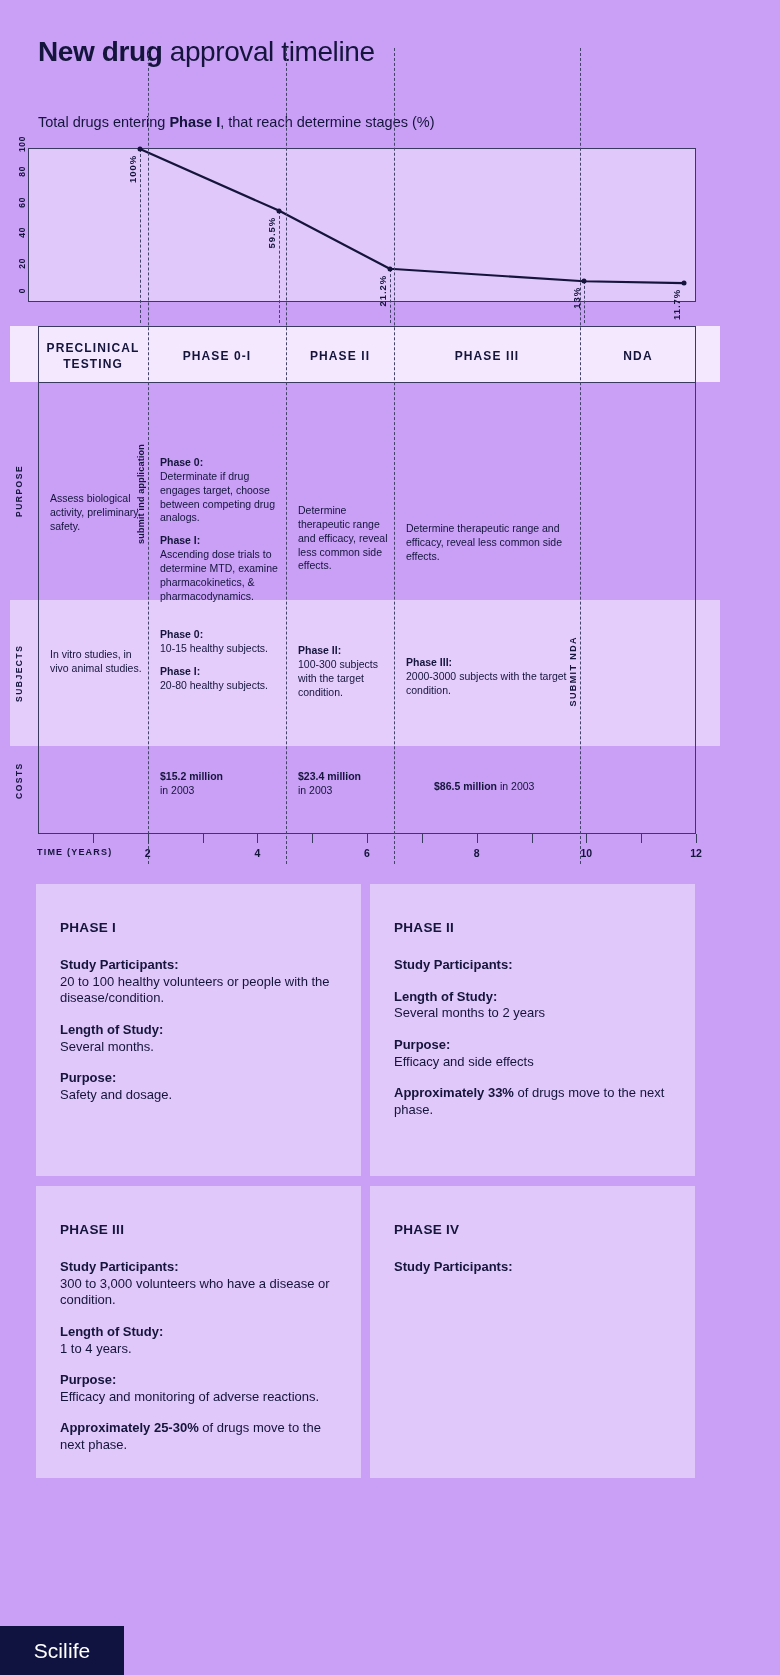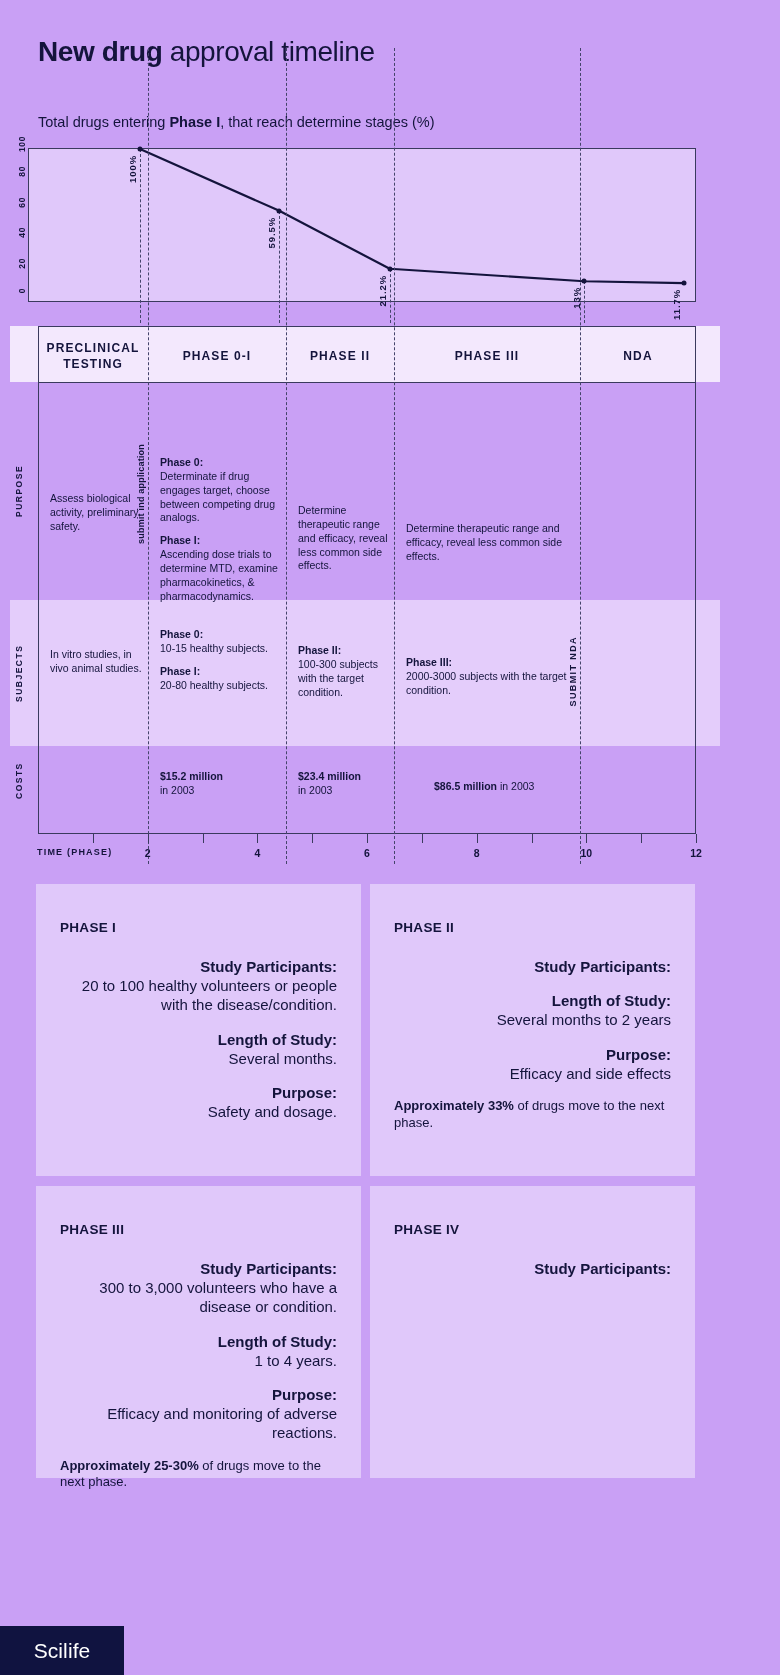--- a/index.html
+++ b/index.html
@@ -229,21 +229,21 @@
   .card.c1 { left: 334px; top: 0px;   height: 292px; }
   .card.c2 { left: 0px;   top: 302px; height: 292px; }
   .card.c3 { left: 334px; top: 302px; height: 292px; }
 
   .card h3 {
     margin: 0 0 22px 0;
     font-size: 13.5px;
     font-weight: 700;
     letter-spacing: 0.3px;
   }
-  .card .blk { margin-bottom: 15px; font-size: 15px; line-height: 1.28; text-align: right; }
+  .card .blk { margin-bottom: 15px; font-size: 13px; line-height: 1.28; }
   .card .blk:last-child { margin-bottom: 0; }
   .card .blk .lbl { font-weight: 700; display: block; }
   .card .note { font-size: 13px; line-height: 1.28; }
   .card .note b { font-weight: 700; }
 
   
   .logo {
     position: absolute;
     left: 0px;
     top: 1626px;
@@ -341,21 +341,21 @@
       <div class="row-label" style="top: 420px; height: 70px;">COSTS</div>
       <div class="cell" style="left: 160px; top: 444px; width: 122px;"><b>$15.2 million</b><br><span>in 2003</span></div>
       <div class="cell" style="left: 298px; top: 444px; width: 110px;"><b>$23.4 million</b><br><span>in 2003</span></div>
       <div class="cell" style="left: 406px; top: 454px; width: 190px; margin-left: 28px;"><b>$86.5 million</b><span> in 2003</span></div>
       <div class="vert-note" style="left: 136px; top: 118px;">submit ind application</div>
       <div class="vert-note caps" style="left: 568px; top: 310px;">SUBMIT NDA</div>
     </div>
 </div>
 
 <div class="time-axis">
-  <div class="time-title">TIME (PHASE)</div>
+  <div class="time-title">TIME (YEARS)</div>
   <div id="time-ticks">
       <div class="tick" style="left: 54.8333px;"></div>
       <div class="tick" style="left: 109.667px;"></div>
       <div class="tick" style="left: 164.5px;"></div>
       <div class="tick" style="left: 219.333px;"></div>
       <div class="tick" style="left: 274.167px;"></div>
       <div class="tick" style="left: 329px;"></div>
       <div class="tick" style="left: 383.833px;"></div>
       <div class="tick" style="left: 438.667px;"></div>
       <div class="tick" style="left: 493.5px;"></div>

